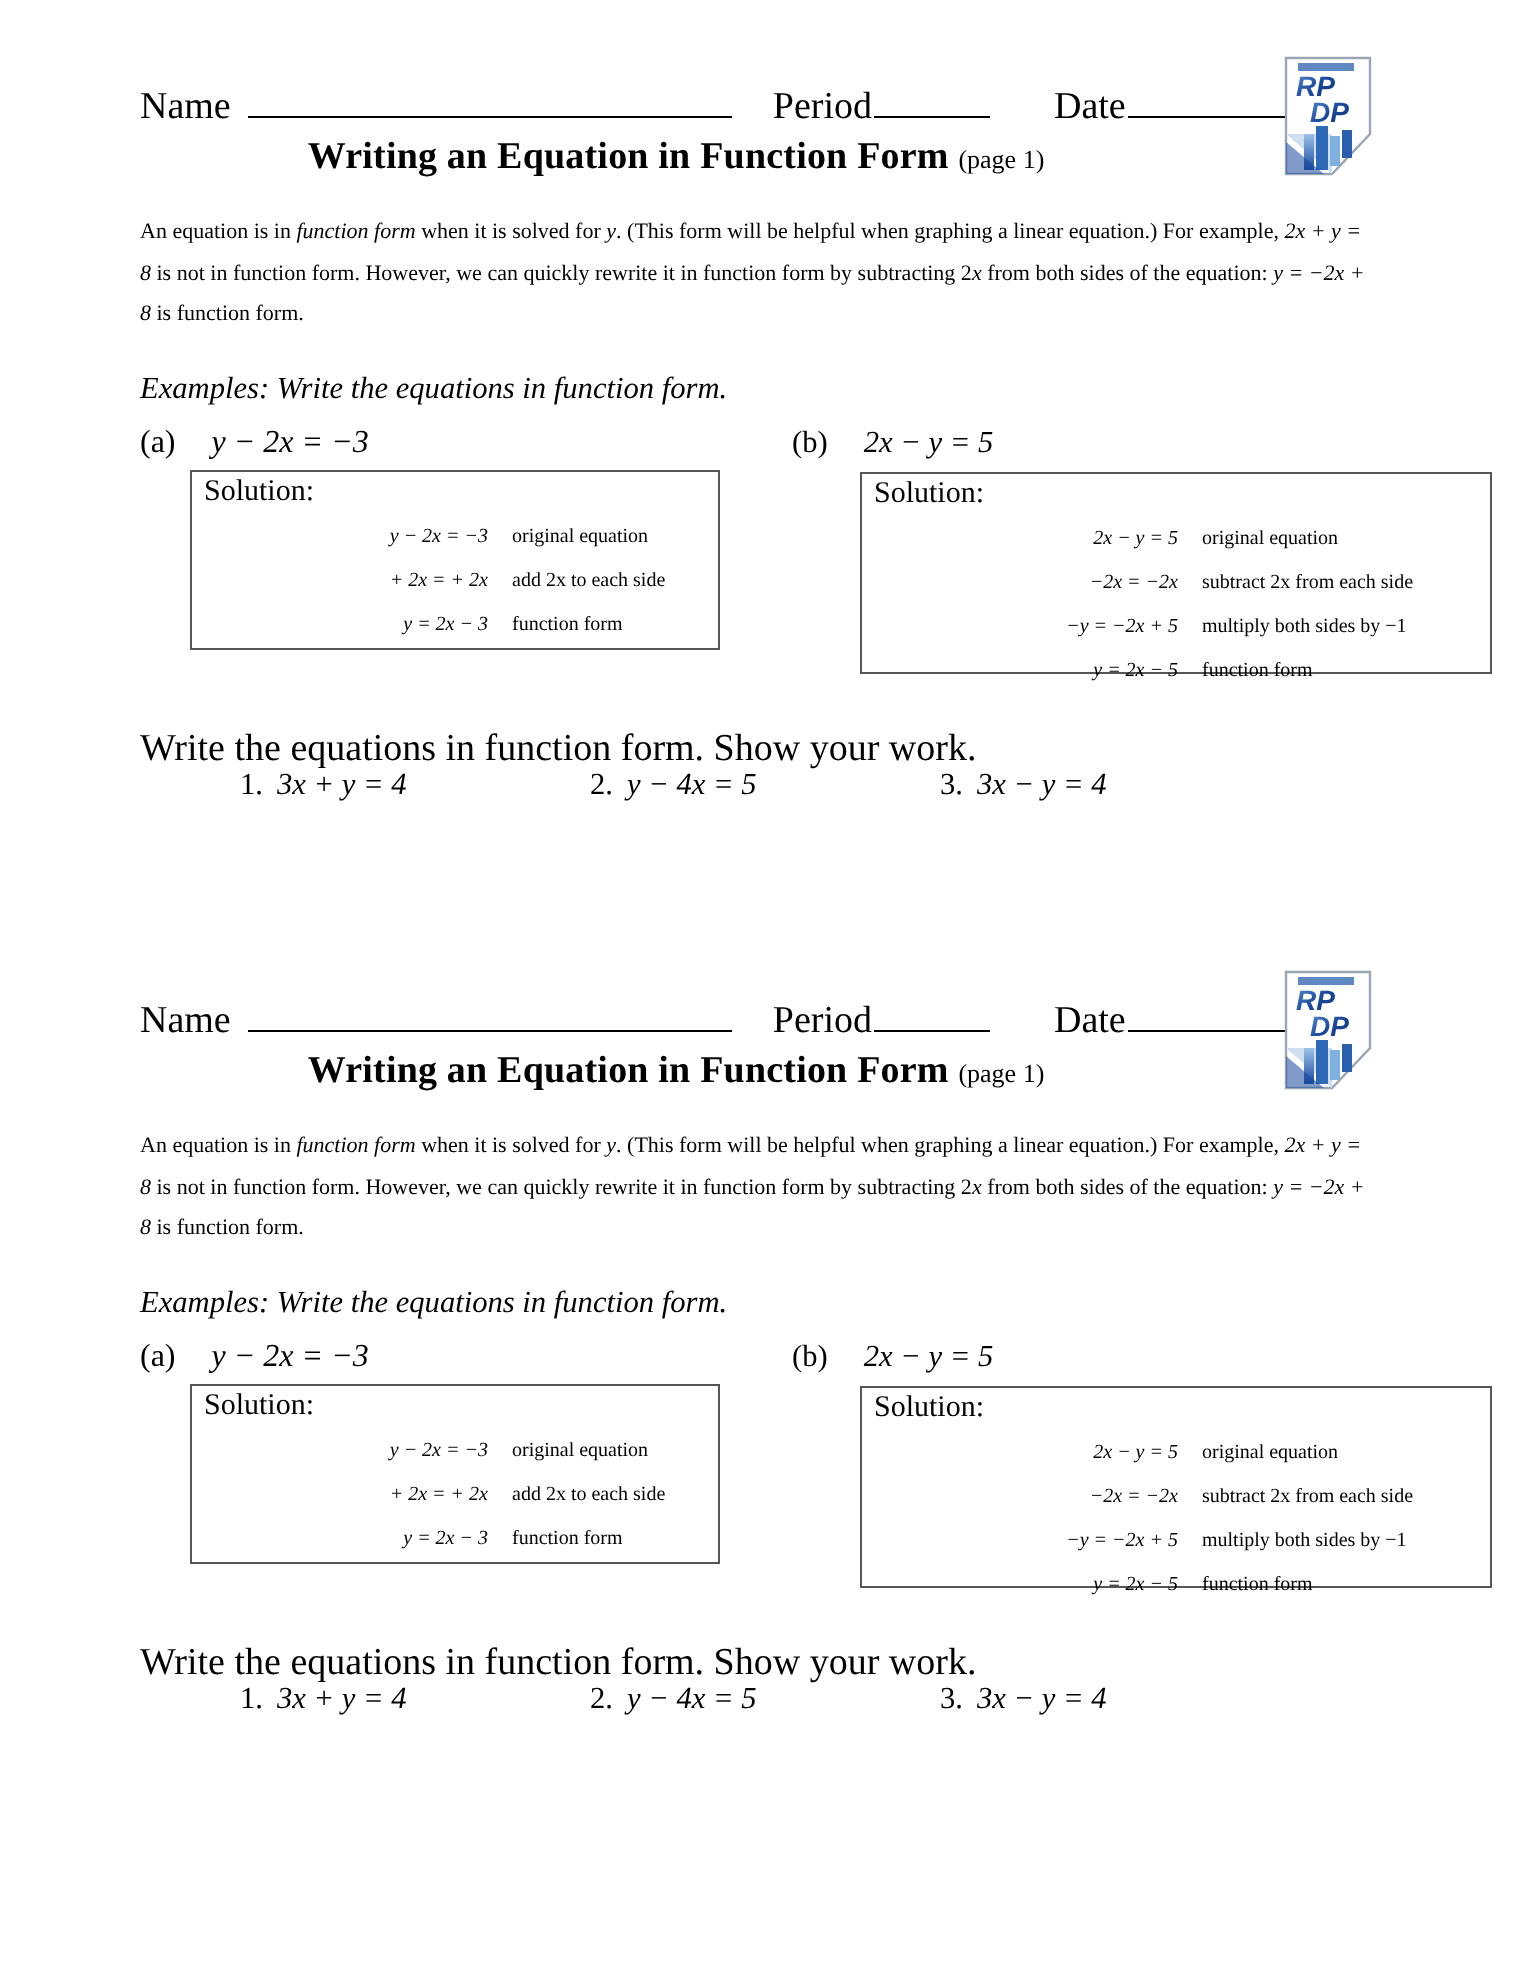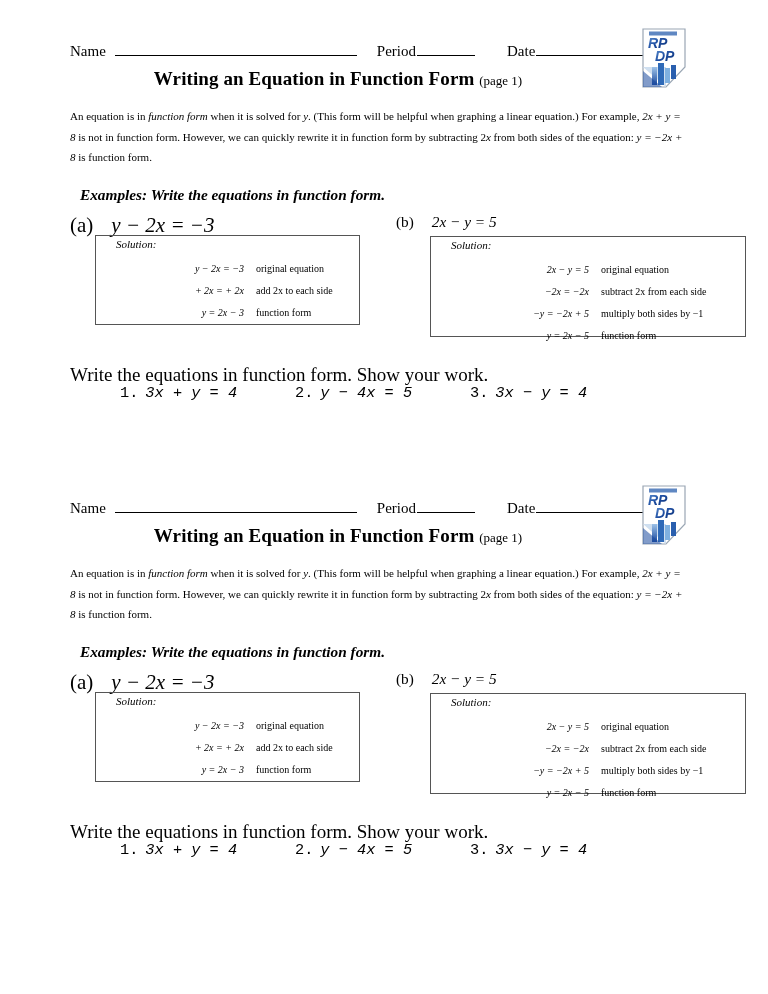--- a/index.html
+++ b/index.html
@@ -22,21 +22,21 @@
   }
   #worksheet-1 { top: 0px; }
   #worksheet-2 { top: 457px; }
 
   
   .headline {
     position: absolute;
     left: 70px;
     top: 43px;
     width: 600px;
-    font-size: 15px;
+    font-size: 19px;
     white-space: nowrap;
   }
   .headline .lbl { display: inline-block; }
   .rule {
     display: inline-block;
     border-bottom: 1px solid #000;
     height: 12px;
     vertical-align: baseline;
     margin: 0 2px;
   }
@@ -81,33 +81,32 @@
     font-size: 11px;
     line-height: 20.5px;
     text-align: left;
   }
   .intro i { font-style: italic; }
   .mi { font-style: italic; }
 
   
   .examples-head {
     position: absolute;
-    left: 80px;
+    left: 70px;
     top: 186px;
     font-size: 15.3px;
     font-style: italic;
-    font-weight: bold;
   }
 
   
   .ex-label-a {
     position: absolute;
     left: 70px;
     top: 213px;
-    font-size: 21px;
+    font-size: 16px;
     white-space: nowrap;
   }
   .ex-label-a .eq { margin-left: 18px; }
 
   .box-a {
     position: absolute;
     left: 95px;
     top: 235px;
     width: 265px;
     height: 90px;
@@ -118,24 +117,23 @@
     position: absolute;
     left: 430px;
     top: 236px;
     width: 316px;
     height: 101px;
     border: 1px solid #555555;
     box-sizing: border-box;
   }
   .sol-head {
     position: absolute;
-    left: 20px;
+    left: 6px;
     top: 2px;
-    font-size: 11px;
-    font-style: italic;
+    font-size: 15px;
   }
   .steps {
     position: absolute;
     left: 0;
     top: 22px;
     width: 100%;
   }
   .step {
     display: block;
     font-size: 10px;
@@ -175,21 +173,20 @@
     position: absolute;
     left: 70px;
     top: 384px;
     width: 620px;
     height: 22px;
   }
   .problem {
     position: absolute;
     font-size: 15.3px;
     white-space: nowrap;
-    font-family: Liberation Mono, monospace;
   }
   .problem .num { margin-right: 7px; }
   .problem-1 { left: 50px; }
   .problem-2 { left: 225px; }
   .problem-3 { left: 400px; }
 </style>
 </head>
 <body>
 
 <div class="worksheet" id="worksheet-1">

